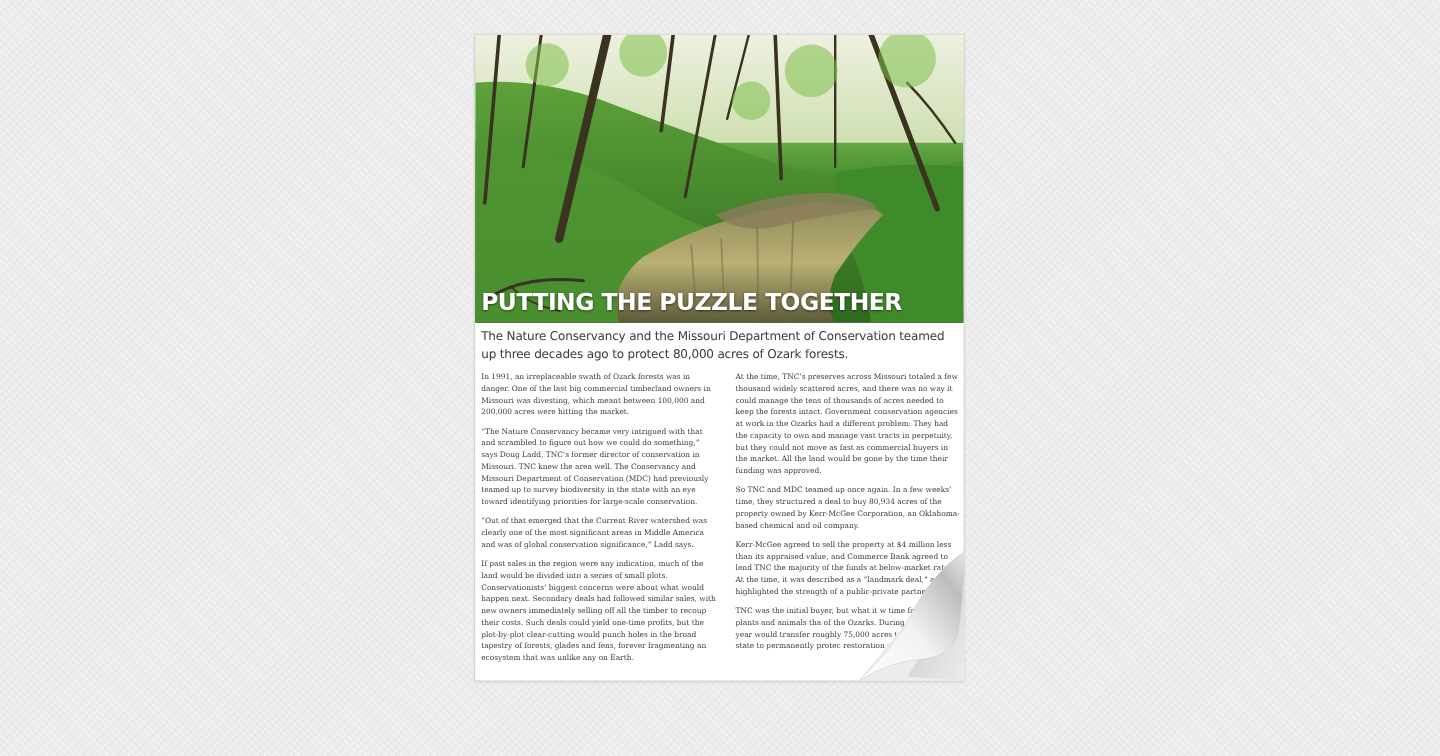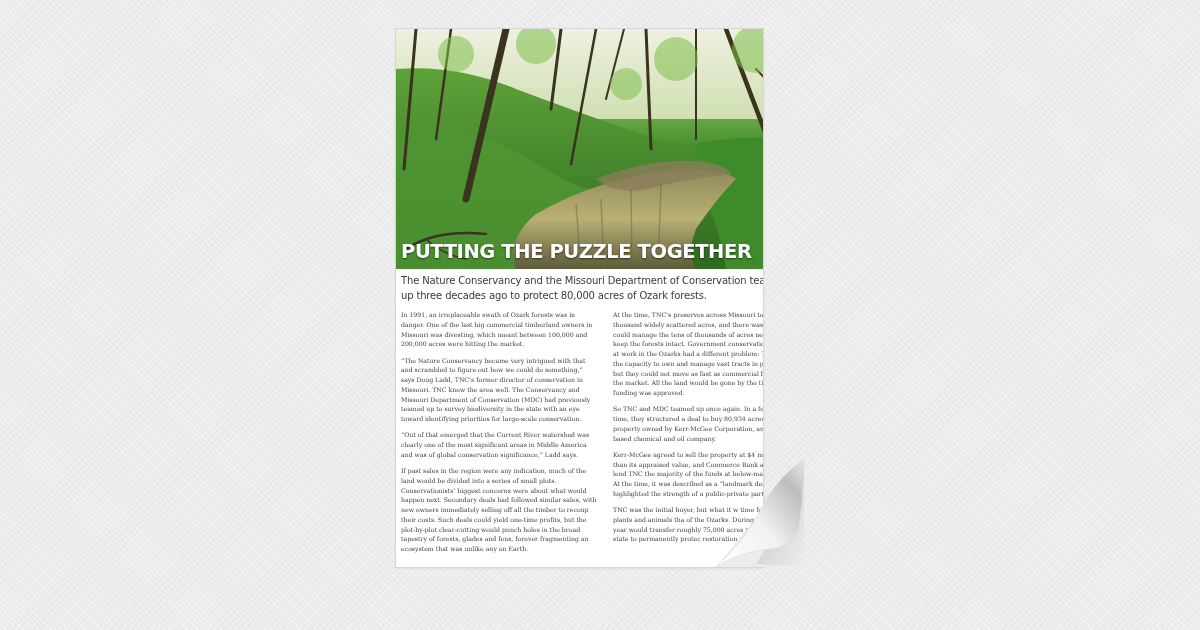--- a/index.html
+++ b/index.html
@@ -7,21 +7,21 @@
     width: 1200px; height: 630px; overflow: hidden;
     background-color: #ececec;
     background-image:
       repeating-linear-gradient(45deg, rgba(255,255,255,0.35) 0 1px, transparent 1px 4px),
       repeating-linear-gradient(-45deg, rgba(0,0,0,0.025) 0 1px, transparent 1px 5px);
     position: relative;
     font-family: "DejaVu Sans", sans-serif;
   }
   .page {
     position: absolute; left: 396px; top: 29px;
-    width: 367px; height: 538px;
+    width: 407px; height: 538px;
     background: #ffffff;
     box-shadow: 0 0 0 1px #d6d6d6, 0 1px 3px rgba(0,0,0,0.12);
     overflow: hidden;
   }
   .hero {
     position: absolute; left: 0; top: 0; width: 407px; height: 240px;
     overflow: hidden;
     background: linear-gradient(180deg, #dfe6cf 0%, #b9d19a 16%, #6fae4a 34%, #3f8a2b 52%, #2f6b22 68%, #6a6a45 80%, #3a4a28 100%);
   }
   .hero svg { position: absolute; left: 0; top: 0; }

